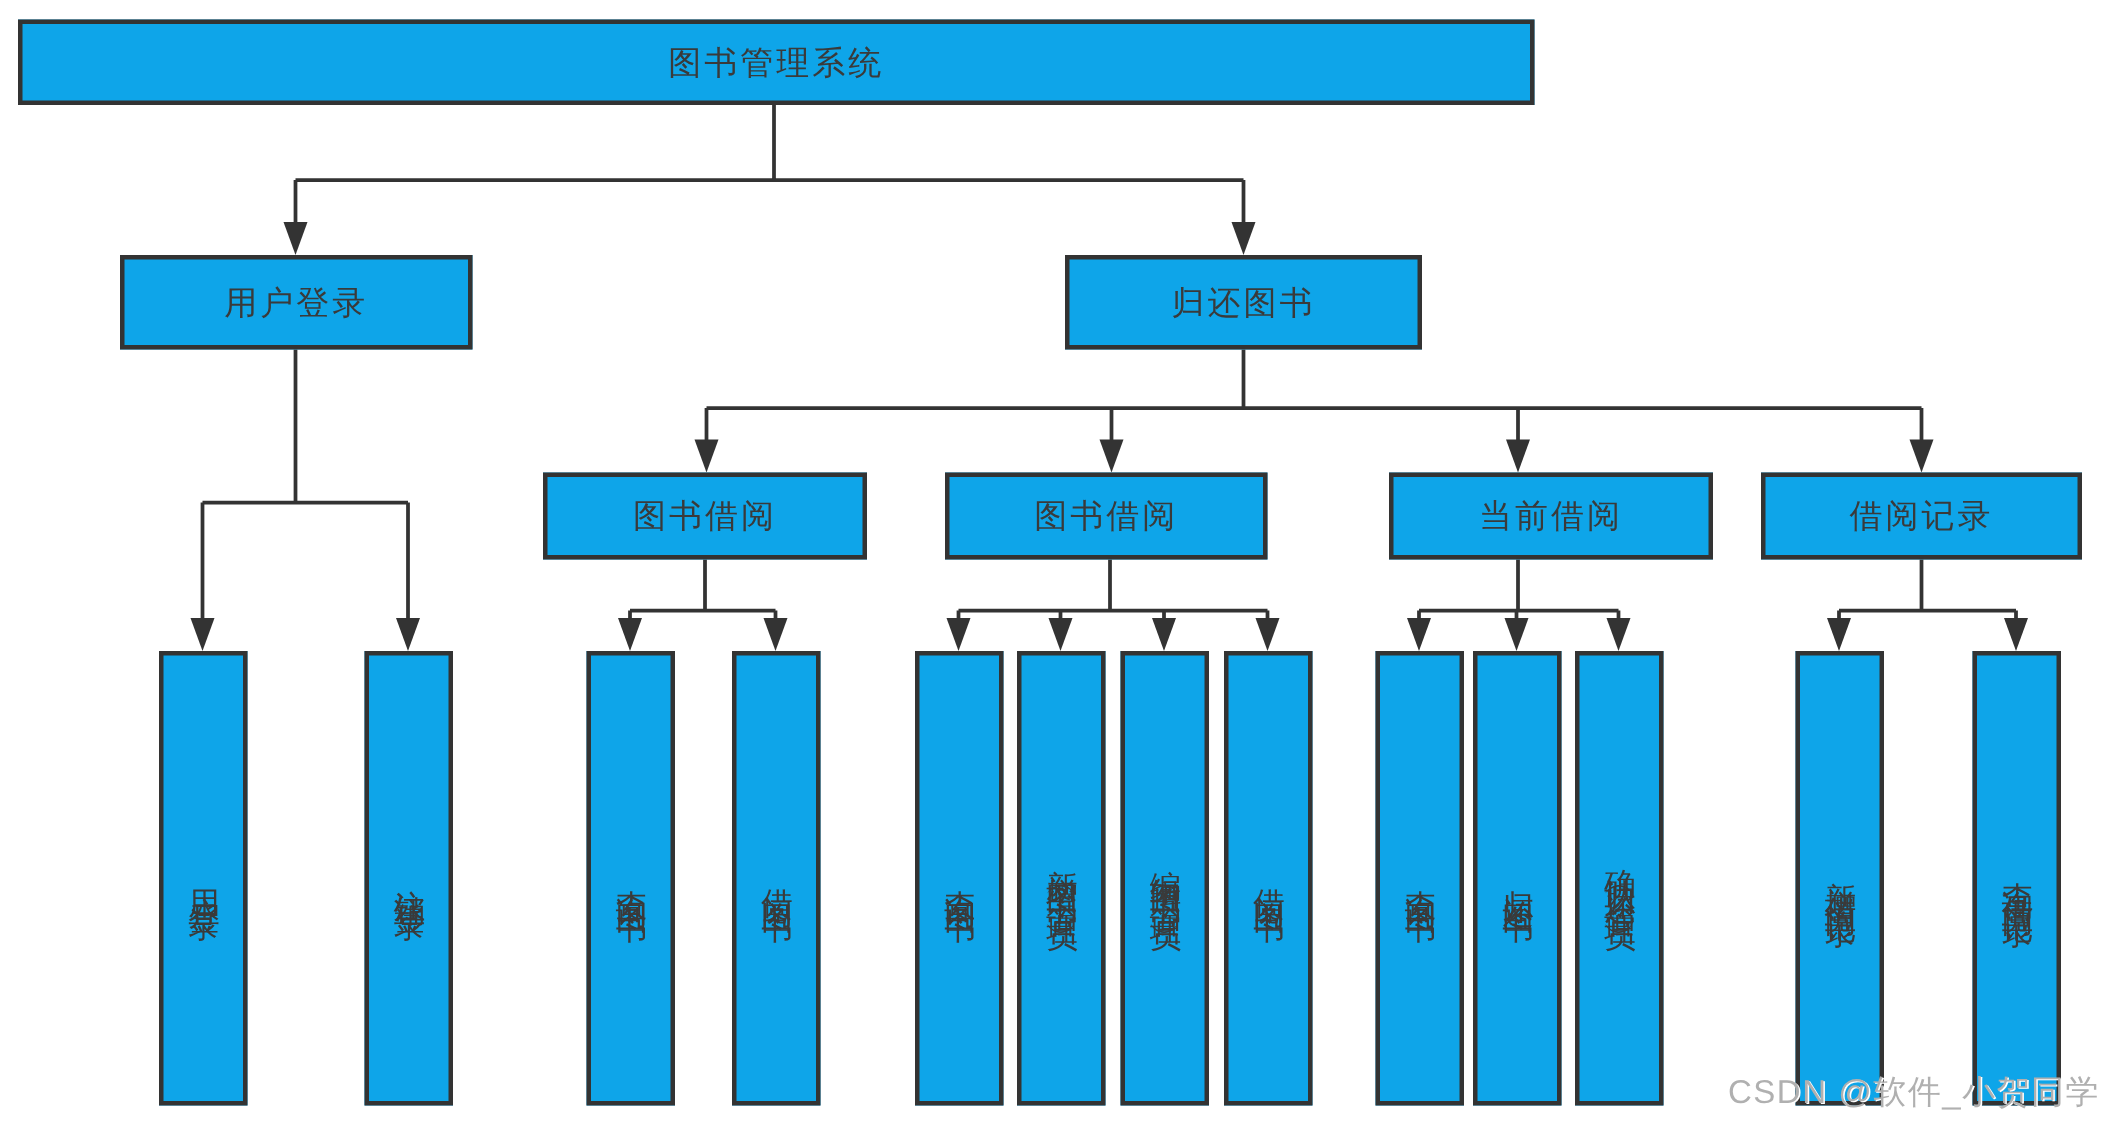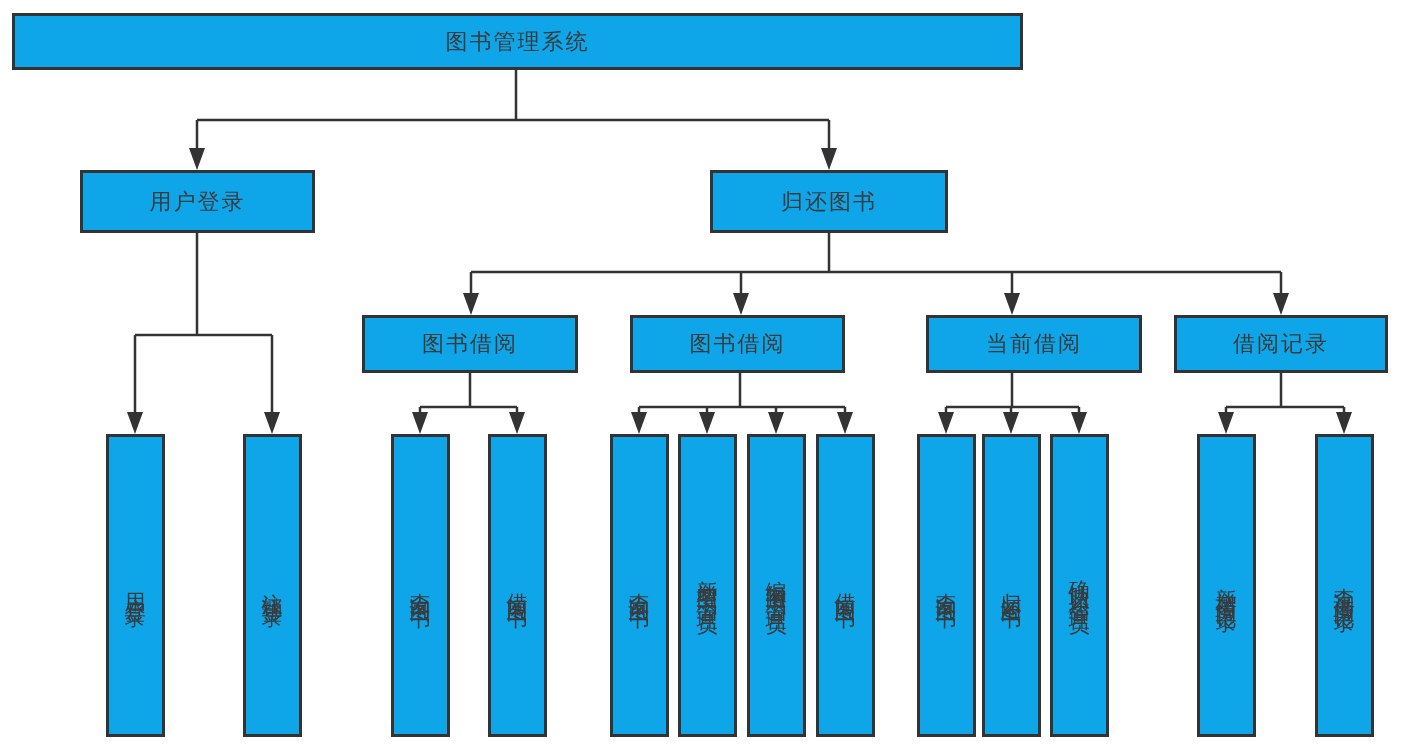--- a/index.html
+++ b/index.html
@@ -147,14 +147,15 @@
     <span>确认归还（管理员）</span>
   </div>
 
   <div class="node v-node" style="left:1197px; top:434px; width:59px; height:303px;">
     <span>新增借阅记录</span>
   </div>
   <div class="node v-node" style="left:1315px; top:434px; width:59px; height:303px;">
     <span>查询借阅记录</span>
   </div>
 
+  <div class="watermark">CSDN @软件_小贺同学</div>
 
 </div>
 
 </body></html>

